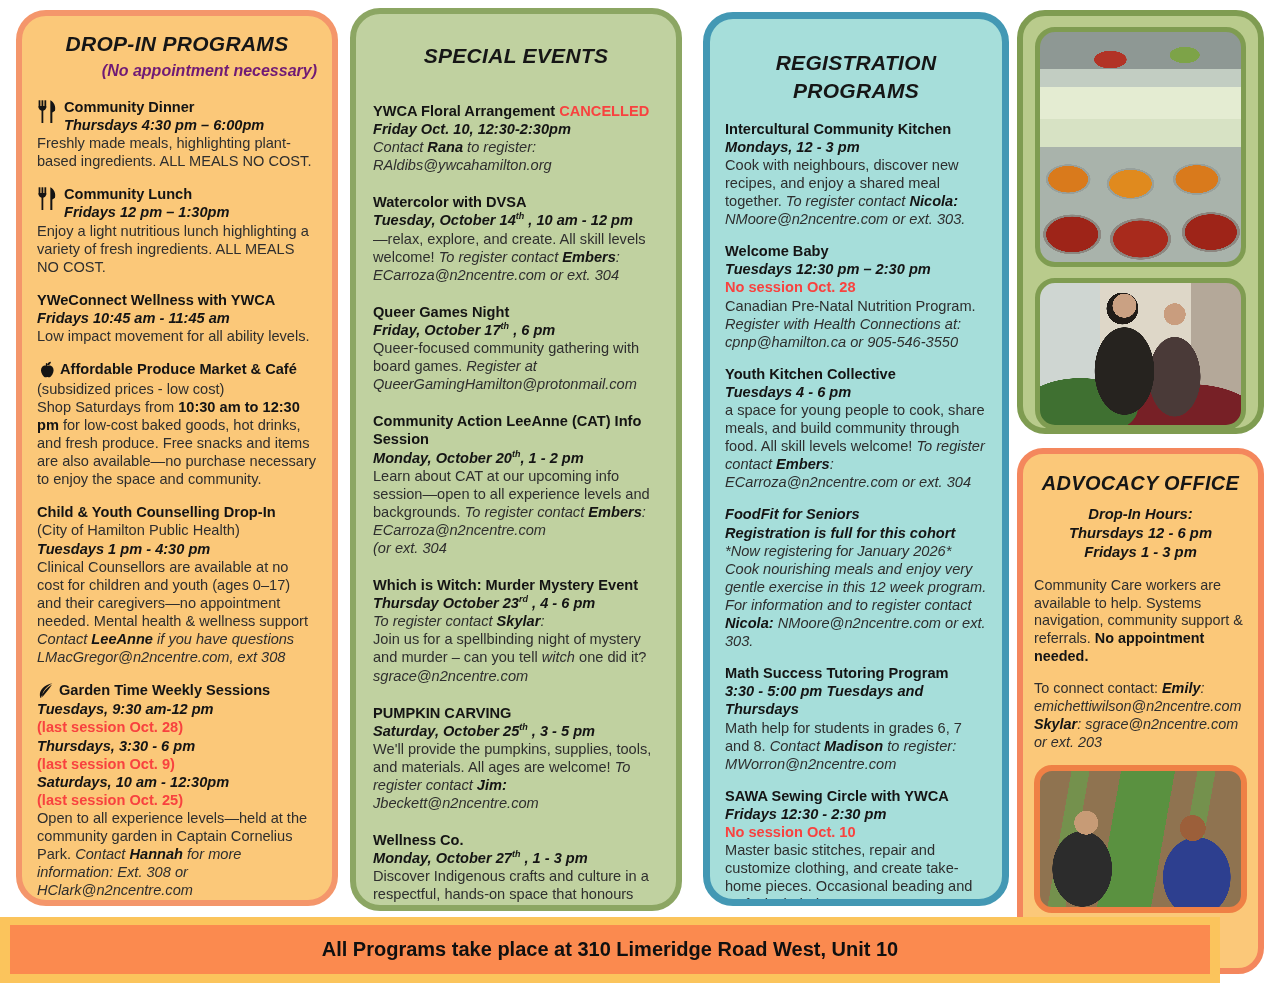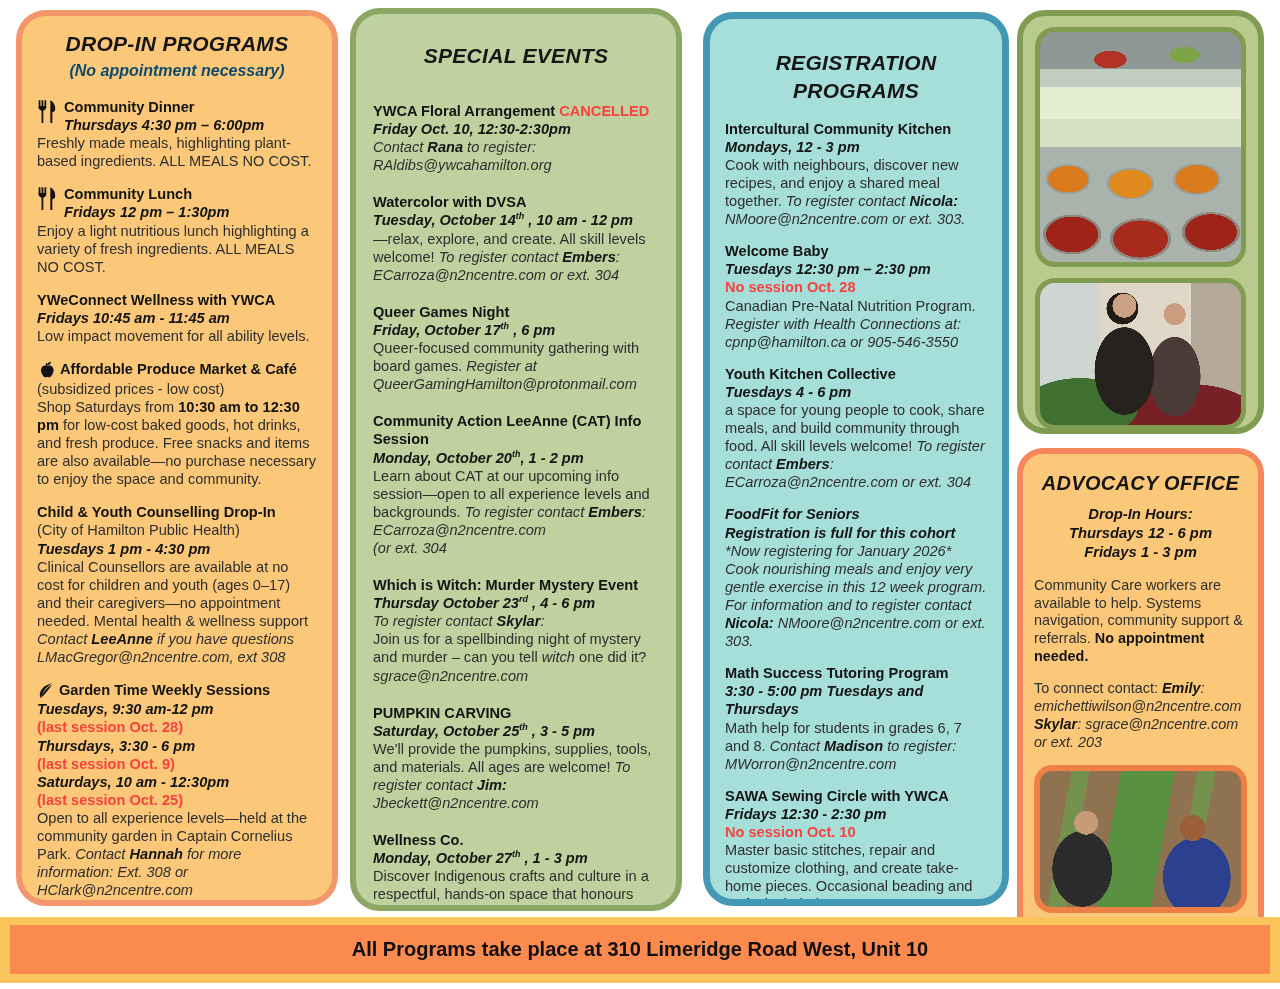--- a/index.html
+++ b/index.html
@@ -9,21 +9,21 @@
     -webkit-font-smoothing:antialiased;
   }
   .card{position:absolute;box-sizing:border-box;border-radius:30px;overflow:hidden;}
   #col-dropin{left:16px;top:10px;width:322px;height:896px;background:var(--card1_bg);border:6px solid var(--card1_border);padding:12px 15px 10px 15px;}
   #col-special{left:350px;top:8px;width:332px;height:903px;background:var(--card2_bg);border:6px solid var(--card2_border);padding:16px 17px 10px 17px;}
   #col-registration{left:703px;top:12px;width:306px;height:894px;background:var(--card3_bg);border:7px solid var(--card3_border);padding:10px 15px 8px 15px;}
   #photo-card{left:1017px;top:10px;width:247px;height:424px;background:var(--card4_bg);border:6px solid var(--card4_border);border-radius:28px;padding:11px 12px;}
   #advocacy-card{left:1017px;top:448px;width:247px;height:526px;background:var(--advocacy_bg);border:6px solid var(--advocacy_border);border-radius:26px;padding:12px 11px 10px 11px;}
 
   .col-title{font-weight:700;font-style:italic;text-align:center;font-size:21px;color:#161616;letter-spacing:.3px;margin:4px 0 2px 0;}
-  .col-subtitle{font-weight:700;font-style:italic;text-align:center;font-size:16px;color:#0c4a6e;margin:6px 0 18px 0;}
+  .col-subtitle{font-weight:700;font-style:italic;text-align:right;font-size:16px;color:#701a75;margin:6px 0 18px 0;}
   #col-special .col-title{margin-top:14px;margin-bottom:34px;}
   #col-registration .col-title{line-height:1.35;margin:20px auto 14px auto;max-width:240px;}
 
   .block{margin-bottom:15px;}
   #col-special .block{margin-bottom:19px;}
   #col-registration .block{margin-bottom:14px;}
   .ln{font-size:14.6px;line-height:1.24;color:#2e2e2e;}
   #col-registration .ln{font-size:14.6px;}
   .s-n{font-style:normal;}
   .s-b{font-weight:700;color:#141414;}
@@ -66,21 +66,21 @@
       radial-gradient(ellipse 34px 40px at 78% 78%, #2d3f8f 0 99%, transparent 100%),
       linear-gradient(100deg,#8f7350 0 14%,#74914d 14% 22%,#8f7350 22% 36%,#5a9140 36% 60%,#8f7350 60% 70%,#74914d 70% 78%,#8f7350 78% 100%);}
 
   
   #advocacy-title{font-size:20px;margin:6px 0 10px 0;}
   .adv-hours{font-weight:700;font-style:italic;text-align:center;font-size:14.8px;color:#141414;line-height:1.3;}
   #advocacy-card .block{margin-bottom:14px;}
   #advocacy-card .ln{font-size:14.4px;}
 
   
-  #footer-band{position:absolute;left:0;top:917px;width:1280px;height:66px;background:var(--footer_border);}
+  #footer-band{position:absolute;left:0;top:917px;width:1176px;height:66px;background:var(--footer_border);padding-left:44px;}
   #footer-inner{position:absolute;left:10px;right:10px;top:8px;bottom:9px;background:var(--footer_bg);display:flex;align-items:center;justify-content:center;}
   #footer-text{font-weight:700;font-size:20px;color:#101010;}
 </style>
 </head>
 <body>
 
 <div class="card" id="col-dropin">
   <div class="col-title">DROP-IN PROGRAMS</div>
   <div class="col-subtitle">(No appointment necessary)</div>
   <div id="dropin-blocks">

